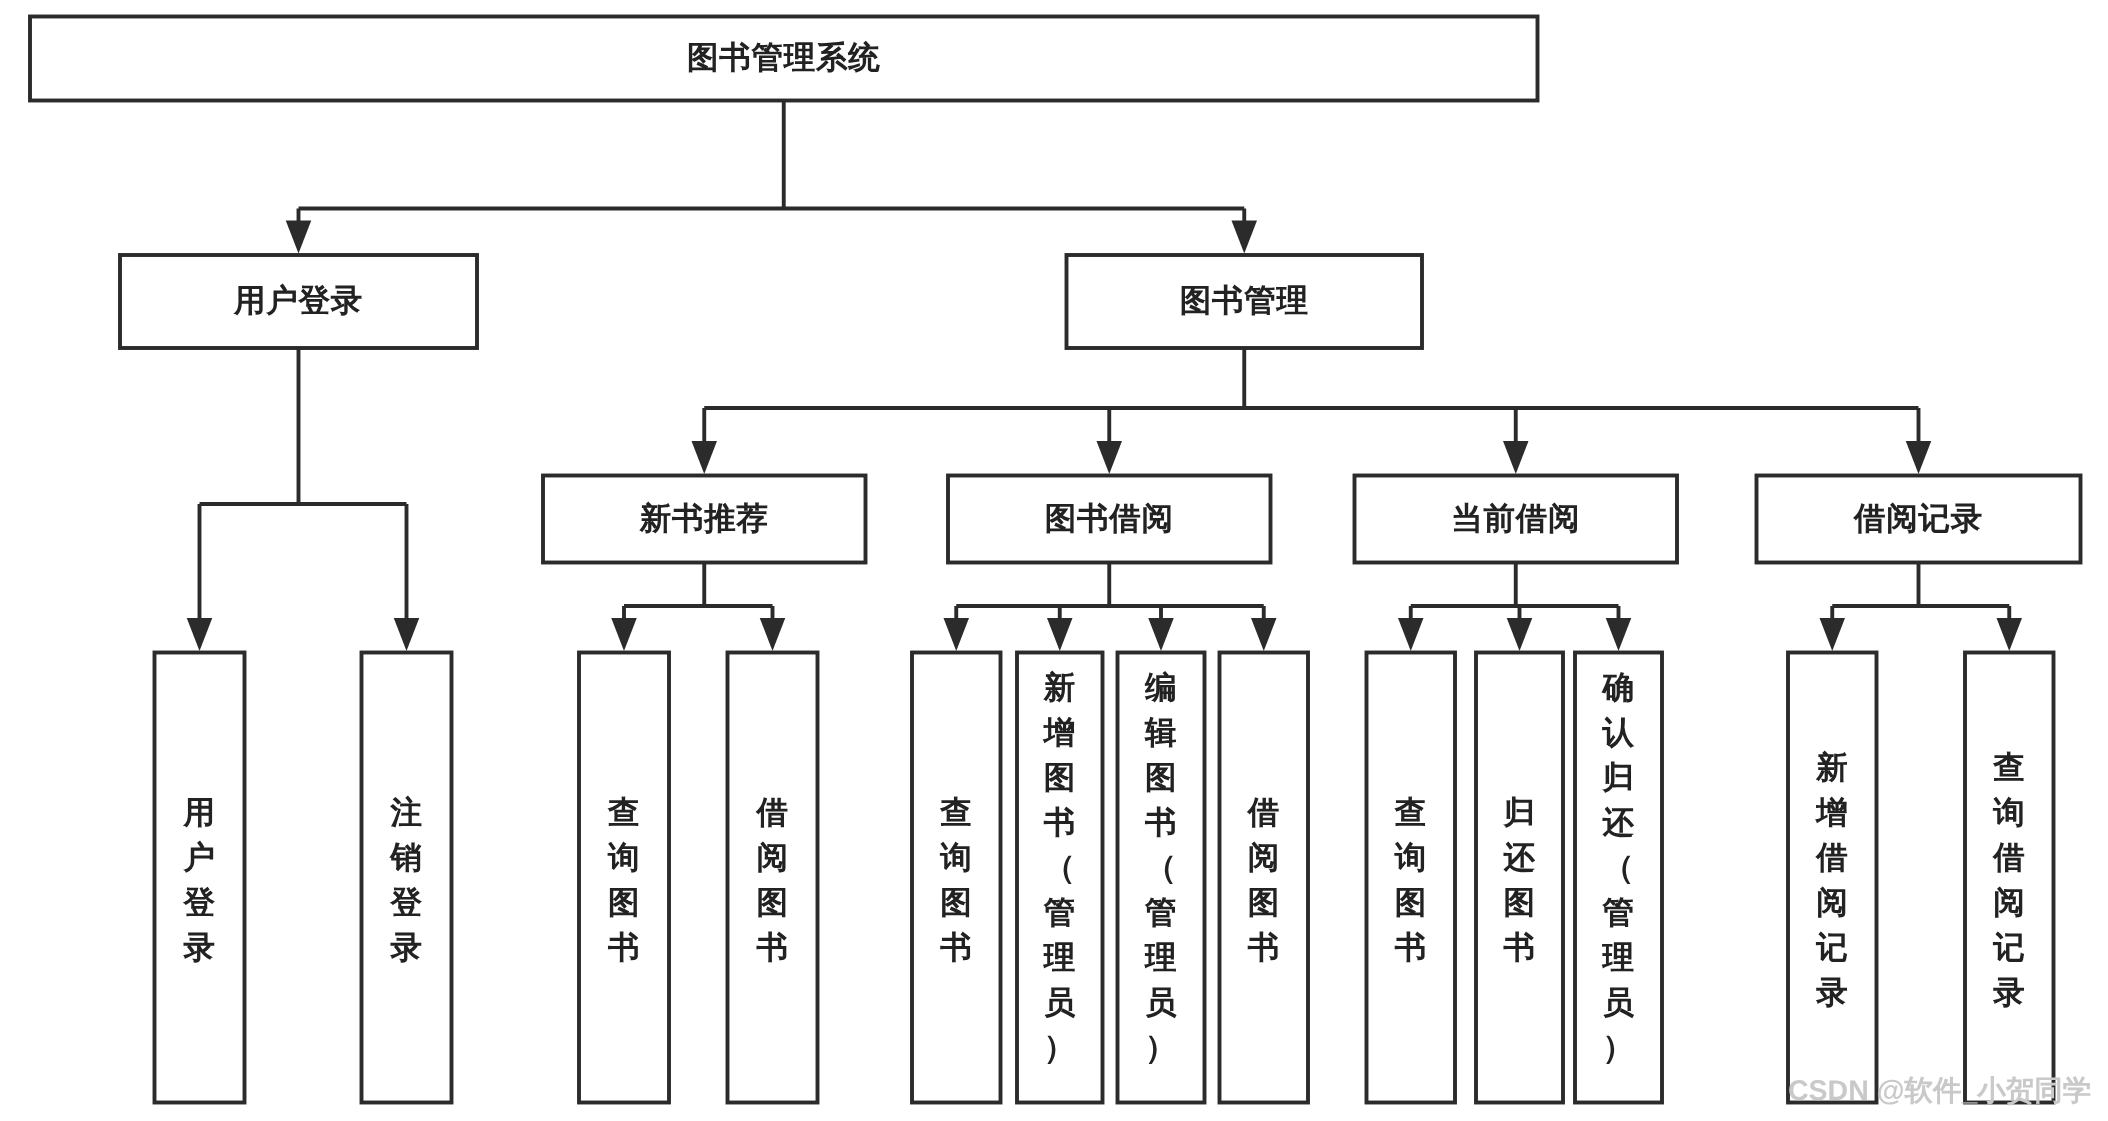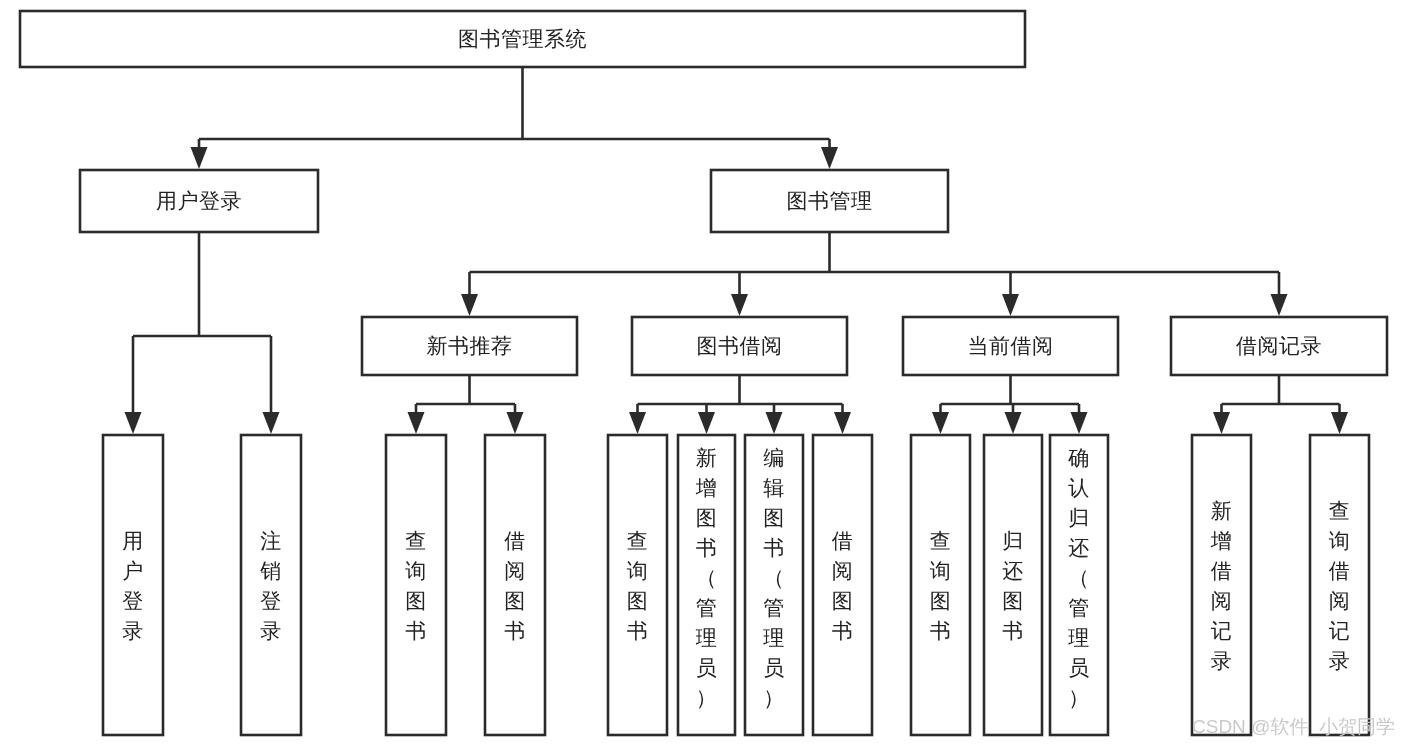--- a/index.html
+++ b/index.html
@@ -12,20 +12,21 @@
     width: 1405px;
     height: 747px;
     font-family: "Liberation Sans", "DejaVu Sans", sans-serif;
     overflow: hidden;
     position: relative;
   }
   #diagram-root {
     position: relative;
     width: 1405px;
     height: 702px;
+    font-weight: bold;
   }
   svg.diagram-canvas {
     display: block;
     width: 1405px;
     height: 747px;
   }
   .node-box {
     fill: #ffffff;
     stroke: #2b2b2b;
     stroke-width: 2.6;

